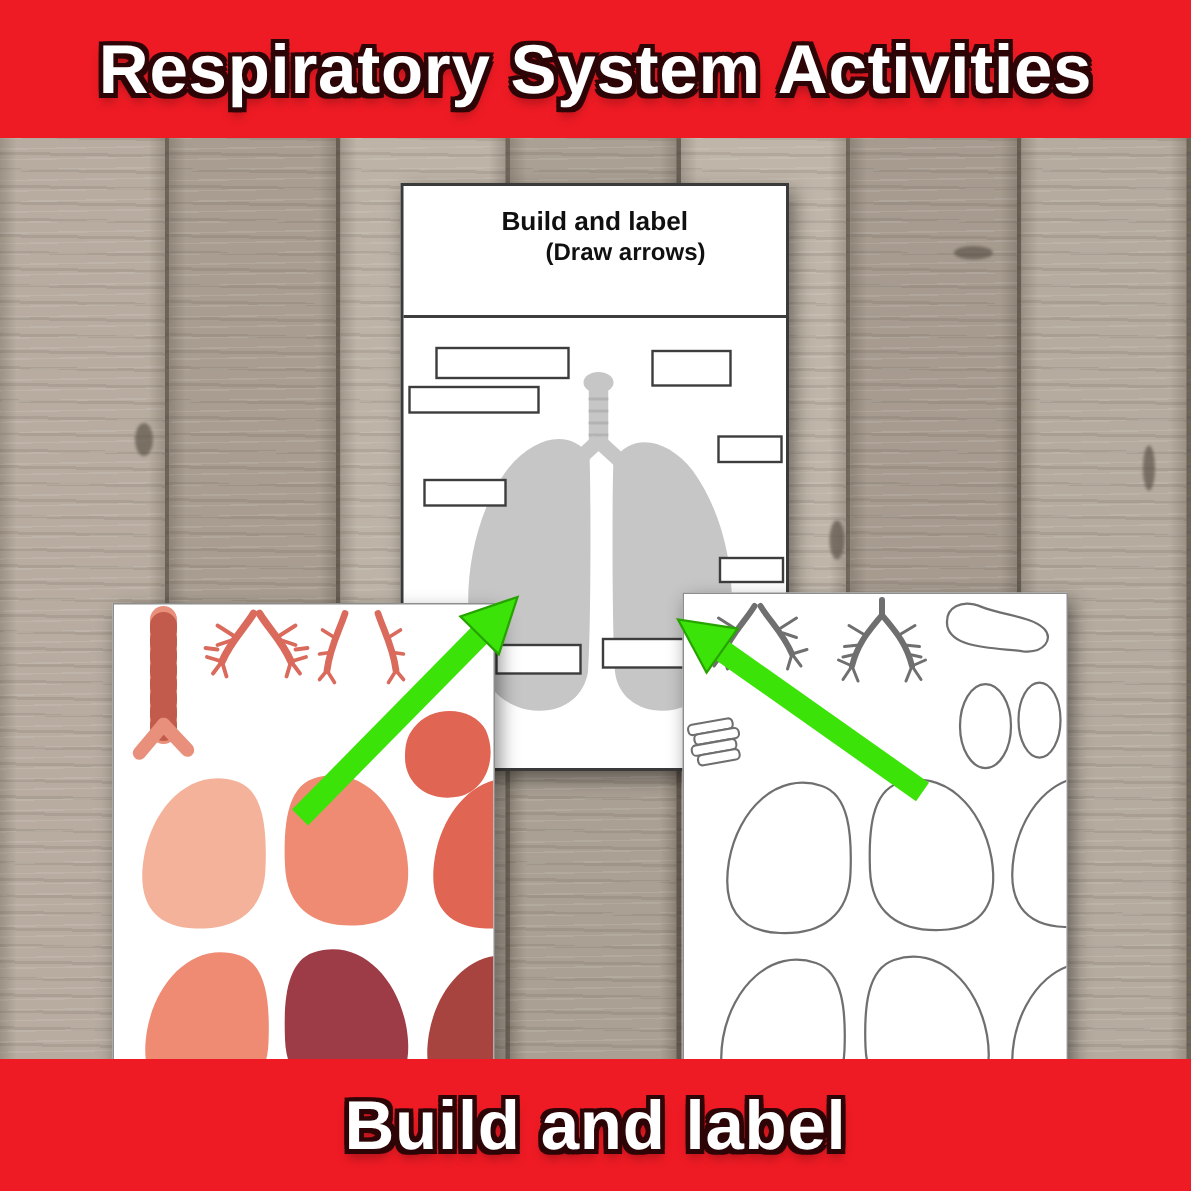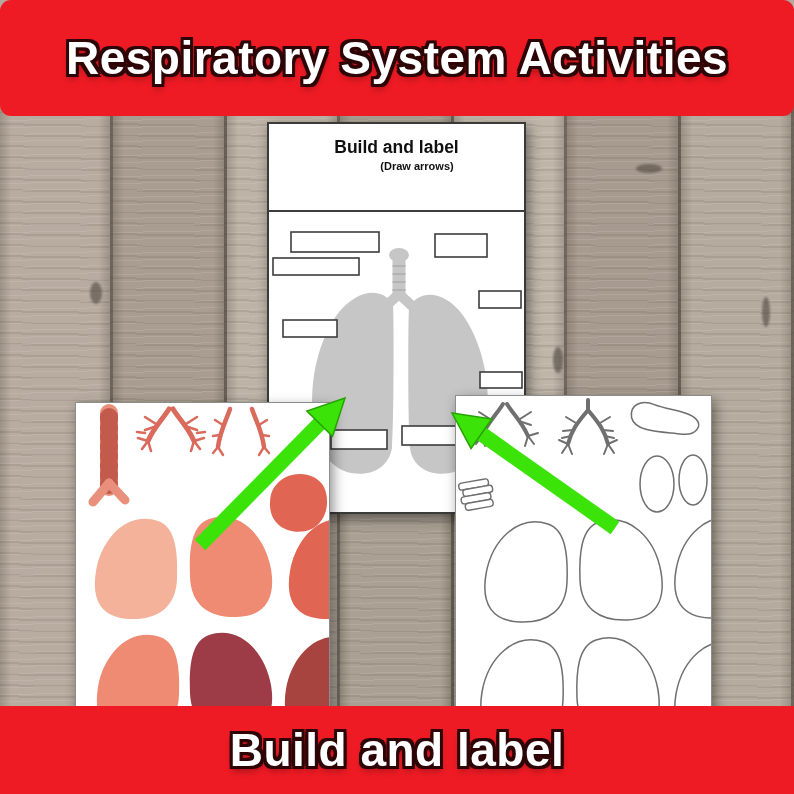--- a/index.html
+++ b/index.html
@@ -9,21 +9,21 @@
     background:#b3a99d;
   }
   .poster { position:relative; width:794px; height:794px; overflow:hidden; }
 
   
   .banner {
     position:absolute; left:0; width:794px; z-index:10;
     background:var(--banner_red, #ee1b24);
     display:flex; align-items:center; justify-content:center;
   }
-  .banner.top    { top:0;    height:116px;border-radius:11px; }
+  .banner.top    { top:0;    height:92px; }
   .banner.bottom { top:706px; height:88px; }
   .banner-text {
     color:#ffffff; font-weight:bold; font-size:46px; letter-spacing:0.5px;
     white-space:nowrap;
     text-shadow:
       -3px -3px 0 #2e0507, 0 -3px 0 #2e0507, 3px -3px 0 #2e0507,
       -3px  0   0 #2e0507, 3px  0   0 #2e0507,
       -3px  3px 0 #2e0507, 0  3px 0 #2e0507, 3px 3px 0 #2e0507,
       0 5px 7px rgba(0,0,0,0.35);
   }
@@ -58,21 +58,21 @@
   }
   .sheet-center {
     left:267px; top:30px; width:259px; height:392px;
     border:2px solid #3a3a3a; z-index:1; box-sizing:border-box;
   }
   .sheet-left  { left:75px;  top:310px; width:253px; height:404px; border:1px solid #8d8d8d; z-index:2; overflow:hidden; }
   .sheet-right { left:455px; top:303px; width:255px; height:410px; border:1px solid #8d8d8d; z-index:2; overflow:hidden; }
 
   .title-block { height:86px; padding-top:13px; text-align:center; box-sizing:border-box; }
   .ws-title { font-size:17.5px; font-weight:bold; color:#101010; line-height:1.2; }
-  .ws-sub   { font-size:11px; font-weight:bold; color:#101010; margin-top:2px;padding-left:41px; }
+  .ws-sub   { font-size:16px; font-weight:bold; color:#101010; margin-top:2px;padding-left:41px; }
   .divider  { border:none; border-top:2px solid #3d3d3d; margin:0; }
 
   .center-art { display:block; width:255px; height:300px; }
   .page-art   { display:block; width:100%; height:100%; }
 
   .outline-shape { fill:#ffffff; stroke:#6f6f6f; stroke-width:1.5px; }
 
   
   .arrows { position:absolute; top:0; left:0; width:794px; height:614px; z-index:5; pointer-events:none; }
 </style>

